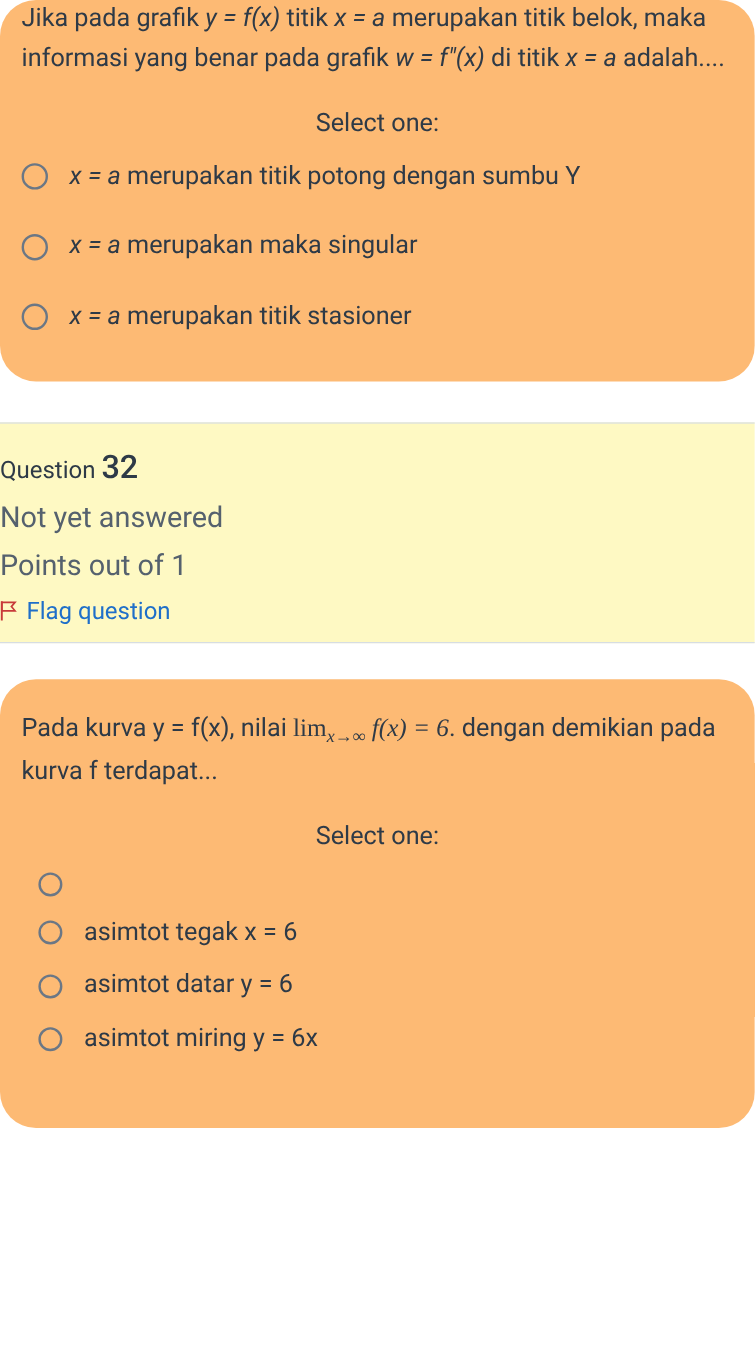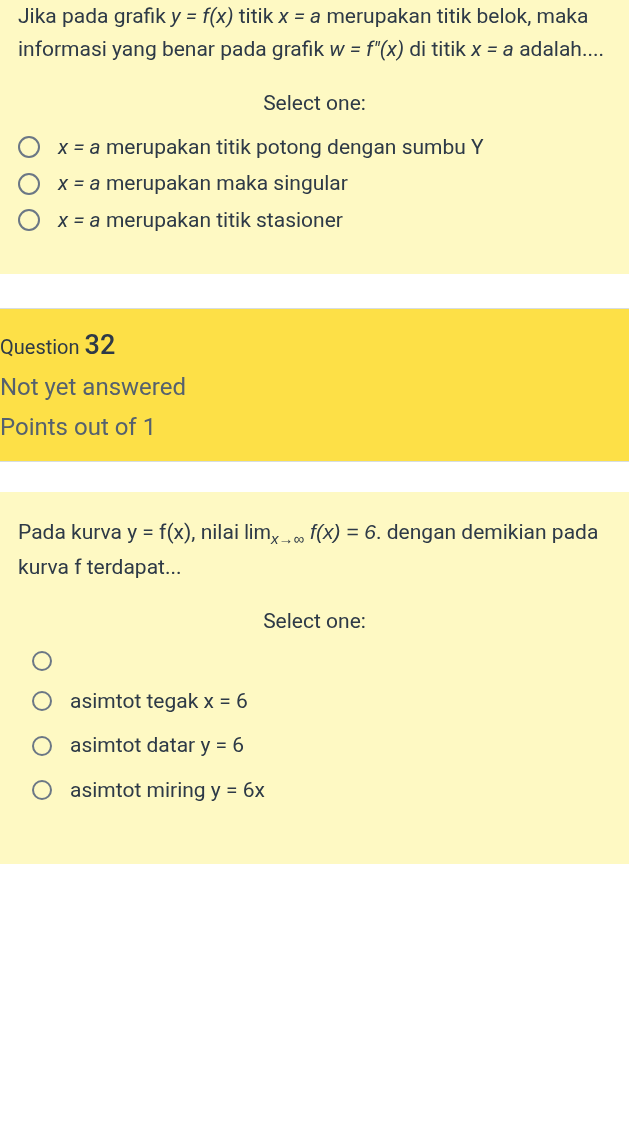--- a/index.html
+++ b/index.html
@@ -4,62 +4,63 @@
 <style>
   * { box-sizing: border-box; margin: 0; padding: 0; }
   body {
     font-family: -apple-system, BlinkMacSystemFont, "Segoe UI", Roboto, Arial, sans-serif;
     font-size: 21px;
     color: #2e3a47;
     background: #ffffff;
     width: 629px;
   }
   .question-content {
-    background: #fef9c3;
+    background: #fdba74;
     padding: 0 18px 40px 18px;
+    border-radius: 30px;
   }
   .question-content.q2 {
     padding-top: 24px;
     padding-bottom: 60px;
   }
   .qtext {
     line-height: 1.55;
     margin-bottom: 26px;
     color: #2e3a47;
   }
   .italic { font-style: italic; }
   .select-one {
     margin-bottom: 18px;
     color: #2e3a47;
     text-align: center;
   }
   .options {
     display: flex;
     flex-direction: column;
-    gap: 8px;
+    gap: 30px;
   }
   .option {
     display: flex;
     align-items: center;
     gap: 18px;
   }
   .radio {
     width: 22px;
     height: 22px;
     border: 2.5px solid #6b7785;
     border-radius: 50%;
     flex: 0 0 auto;
     background: transparent;
   }
   .opt-label {
     color: #2e3a47;
     line-height: 1.35;
   }
   .info-block {
-    background: #fde047;
+    background: #fef9c3;
     border-top: 1px solid #d6dde3;
     border-bottom: 1px solid #d6dde3;
     padding: 14px 0 14px 0;
     margin-top: 34px;
     margin-bottom: 30px;
   }
   .info-line {
     padding: 6px 0 6px 0;
     color: #55616e;
     font-size: 24px;
@@ -83,21 +84,21 @@
     width: 15px;
     height: 18px;
     flex: 0 0 auto;
   }
   .flag-link {
     color: #1f6fc9;
     font-size: 20px;
     cursor: pointer;
   }
   .math-sub { font-size: 15px; font-style: italic; vertical-align: sub; }
-  .serif { font-family: Liberation Sans, sans-serif; }
+  .serif { font-family: Liberation Serif, serif; }
   .options.q2 { padding-left: 14px; gap: 16px; }
   .options.q2 .radio { width: 20px; height: 20px; border-width: 2.2px; }
 </style>
 </head>
 <body>
 
 <div class="question-content">
   <p class="qtext">
     <span>Jika pada grafik </span><span class="italic">y = f(x)</span><span> titik </span><span class="italic">x = a</span><span> merupakan titik belok, maka informasi yang benar pada grafik </span><span class="italic">w = f"(x)</span><span> di titik </span><span class="italic">x = a</span><span> adalah....</span>
   </p>
@@ -125,20 +126,27 @@
     </label>
   </div>
 </div>
 
 <div class="info-block">
   <div class="info-line qnum">
     <span>Question </span><span class="num">32</span>
   </div>
   <div class="info-line">Not yet answered</div>
   <div class="info-line">Points out of 1</div>
+  <div class="flag-line">
+    <svg class="flag-icon" viewBox="0 0 14 18">
+      <path d="M1 1 L1 17" stroke="#c83a3a" stroke-width="1.6" fill="none"></path>
+      <path d="M1 2 L12 2 L9 5.5 L12 9 L1 9 Z" fill="none" stroke="#c83a3a" stroke-width="1.4"></path>
+    </svg>
+    <span class="flag-link">Flag question</span>
+  </div>
 </div>
 
 <div class="question-content q2">
   <p class="qtext">
     <span>Pada kurva y = f(x), nilai </span><span class="serif">lim</span><span class="math-sub serif">x→∞</span><span class="serif italic"> f(x) = 6</span><span>. dengan demikian pada kurva f terdapat...</span>
   </p>
 
   <p class="select-one">Select one:</p>
 
   <div class="options q2">

